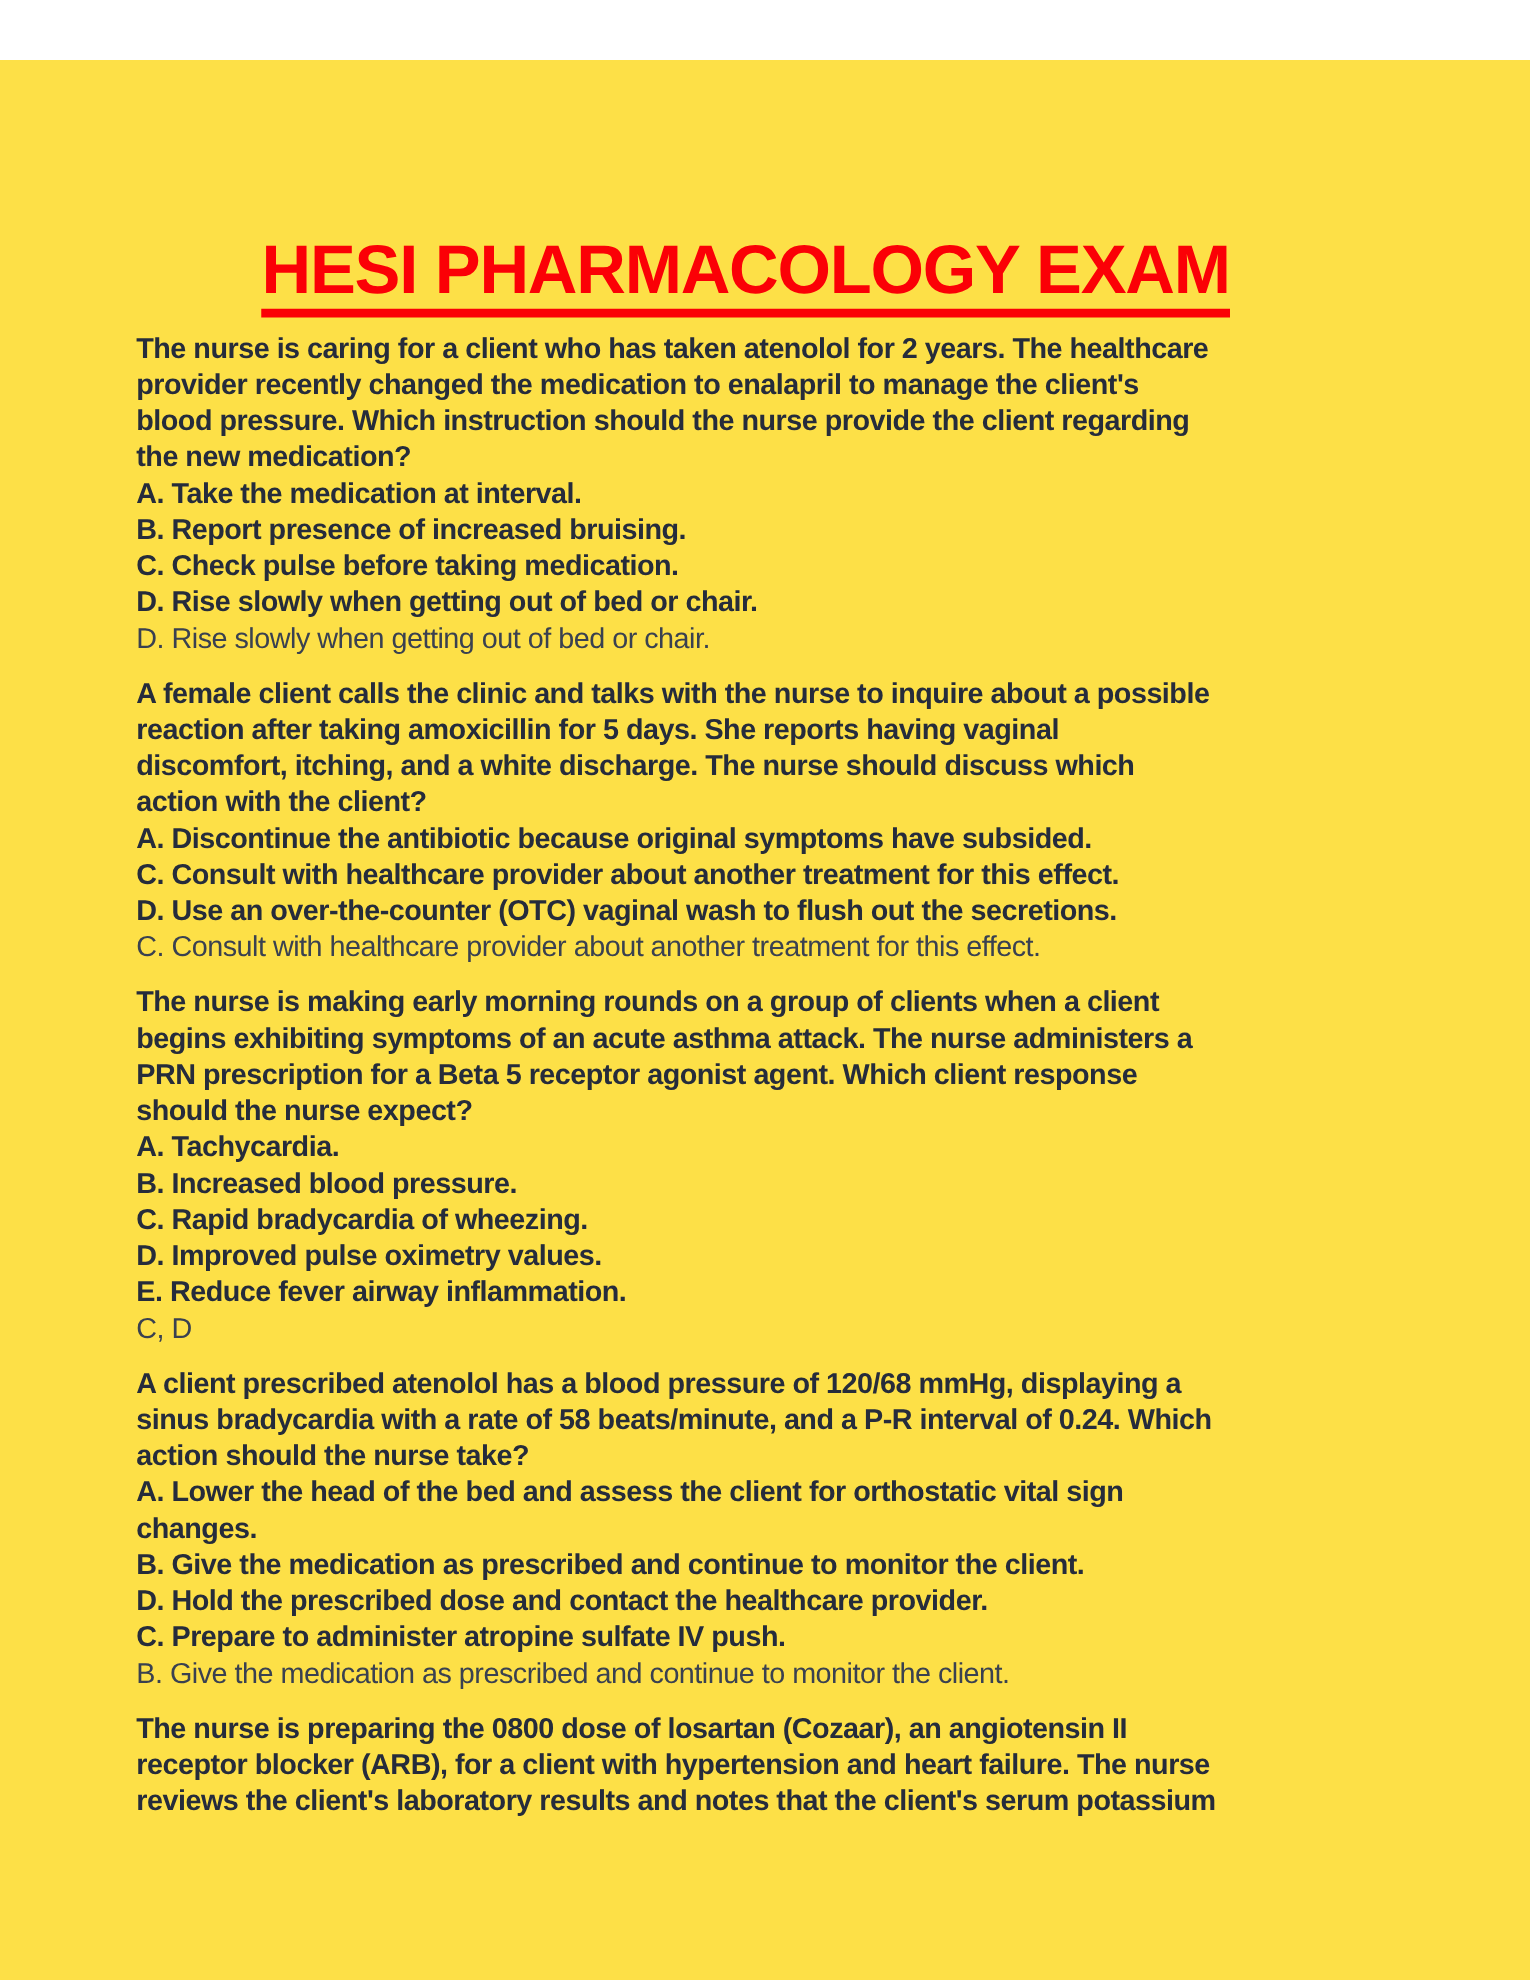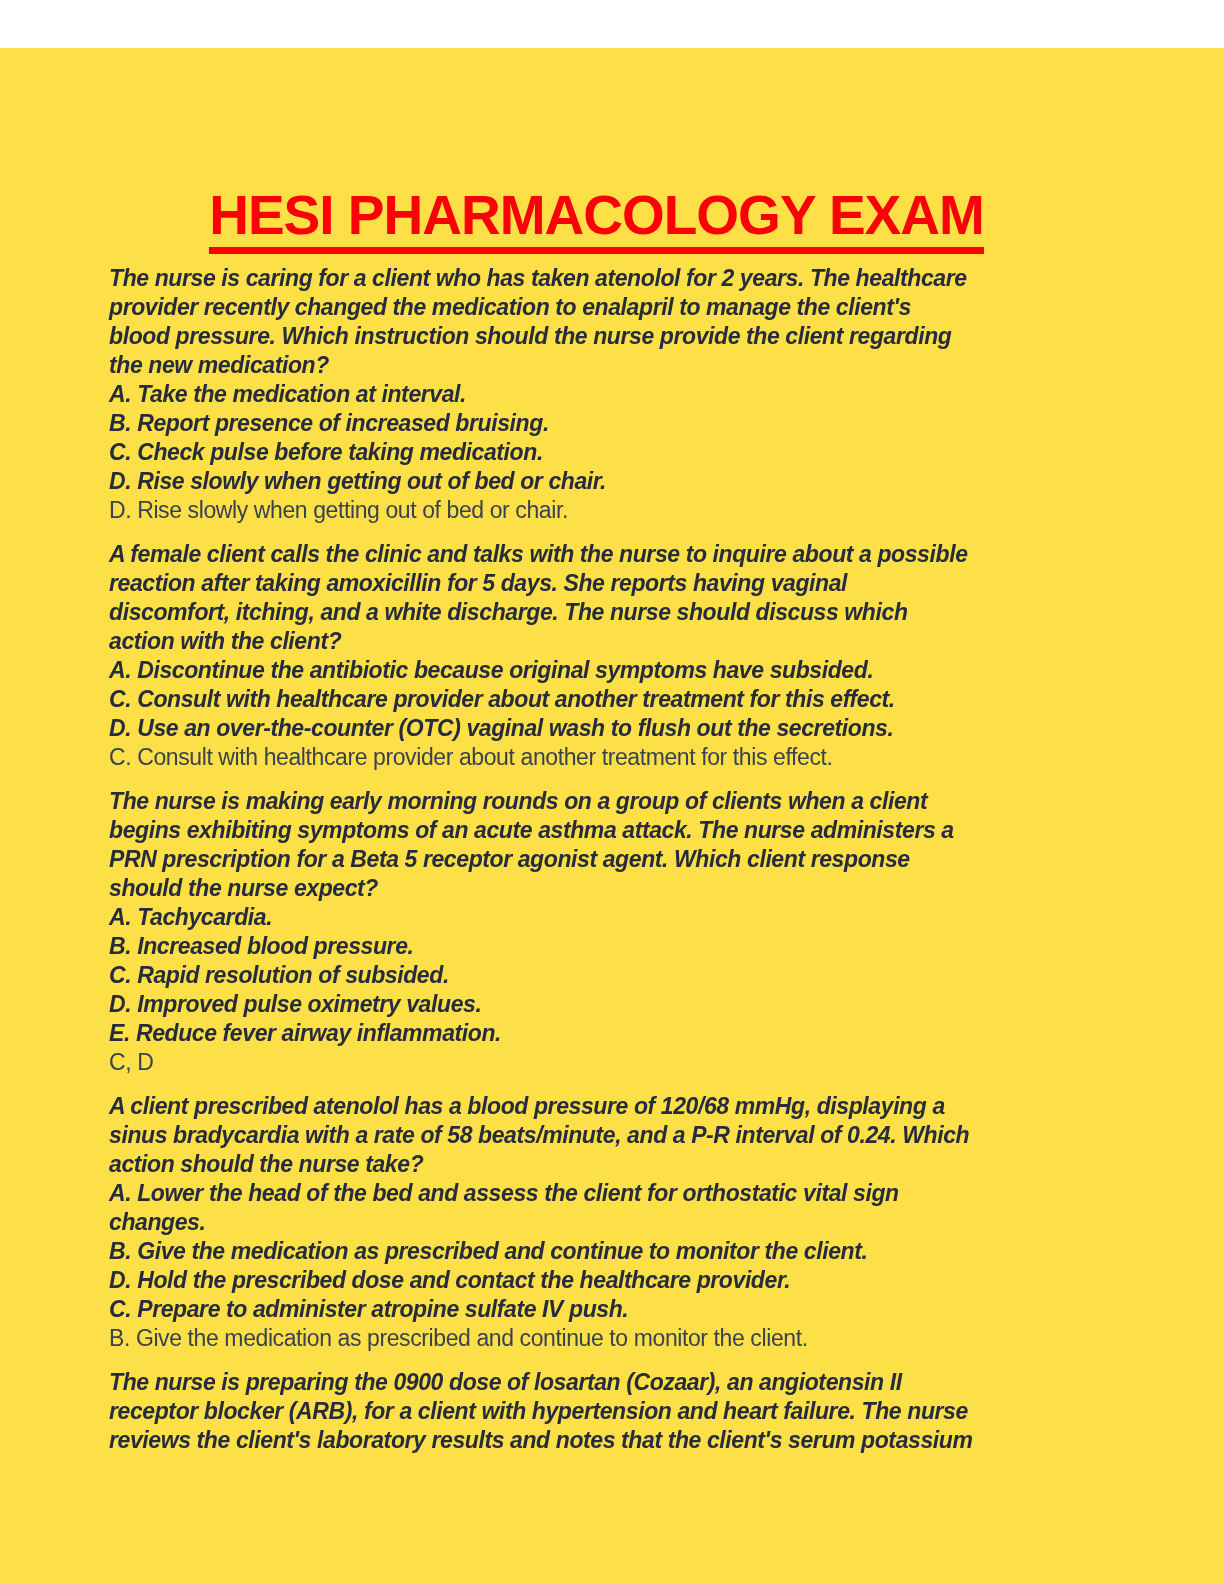--- a/index.html
+++ b/index.html
@@ -36,21 +36,20 @@
   }
   .q-text, .q-option, .q-answer {
     font-size: 23px;
     line-height: 29px;
     letter-spacing: -0.4px;
     white-space: pre;
   }
   .q-text, .q-option {
     font-weight: 700;
     color: #262c3b;
-    font-style: italic;
   }
   .q-answer {
     font-weight: 400;
     color: #3a4150;
   }
 </style>
 </head>
 <body>
 
 <div class="page">
@@ -80,37 +79,37 @@
     <div class="q-answer">C. Consult with healthcare provider about another treatment for this effect.</div>
   </section>
 
   <section class="question-block">
     <div class="q-text">The nurse is making early morning rounds on a group of clients when a client
 begins exhibiting symptoms of an acute asthma attack. The nurse administers a
 PRN prescription for a Beta 5 receptor agonist agent. Which client response
 should the nurse expect?</div>
     <div class="q-option">A. Tachycardia.</div>
     <div class="q-option">B. Increased blood pressure.</div>
-    <div class="q-option">C. Rapid resolution of subsided.</div>
+    <div class="q-option">C. Rapid bradycardia of wheezing.</div>
     <div class="q-option">D. Improved pulse oximetry values.</div>
     <div class="q-option">E. Reduce fever airway inflammation.</div>
     <div class="q-answer">C, D</div>
   </section>
 
   <section class="question-block">
     <div class="q-text">A client prescribed atenolol has a blood pressure of 120/68 mmHg, displaying a
 sinus bradycardia with a rate of 58 beats/minute, and a P-R interval of 0.24. Which
 action should the nurse take?</div>
     <div class="q-option">A. Lower the head of the bed and assess the client for orthostatic vital sign
 changes.</div>
     <div class="q-option">B. Give the medication as prescribed and continue to monitor the client.</div>
     <div class="q-option">D. Hold the prescribed dose and contact the healthcare provider.</div>
     <div class="q-option">C. Prepare to administer atropine sulfate IV push.</div>
     <div class="q-answer">B. Give the medication as prescribed and continue to monitor the client.</div>
   </section>
 
   <section class="question-block">
-    <div class="q-text">The nurse is preparing the 0900 dose of losartan (Cozaar), an angiotensin II
+    <div class="q-text">The nurse is preparing the 0800 dose of losartan (Cozaar), an angiotensin II
 receptor blocker (ARB), for a client with hypertension and heart failure. The nurse
 reviews the client's laboratory results and notes that the client's serum potassium</div>
   </section>
 
 </div>
 
 </body></html>

